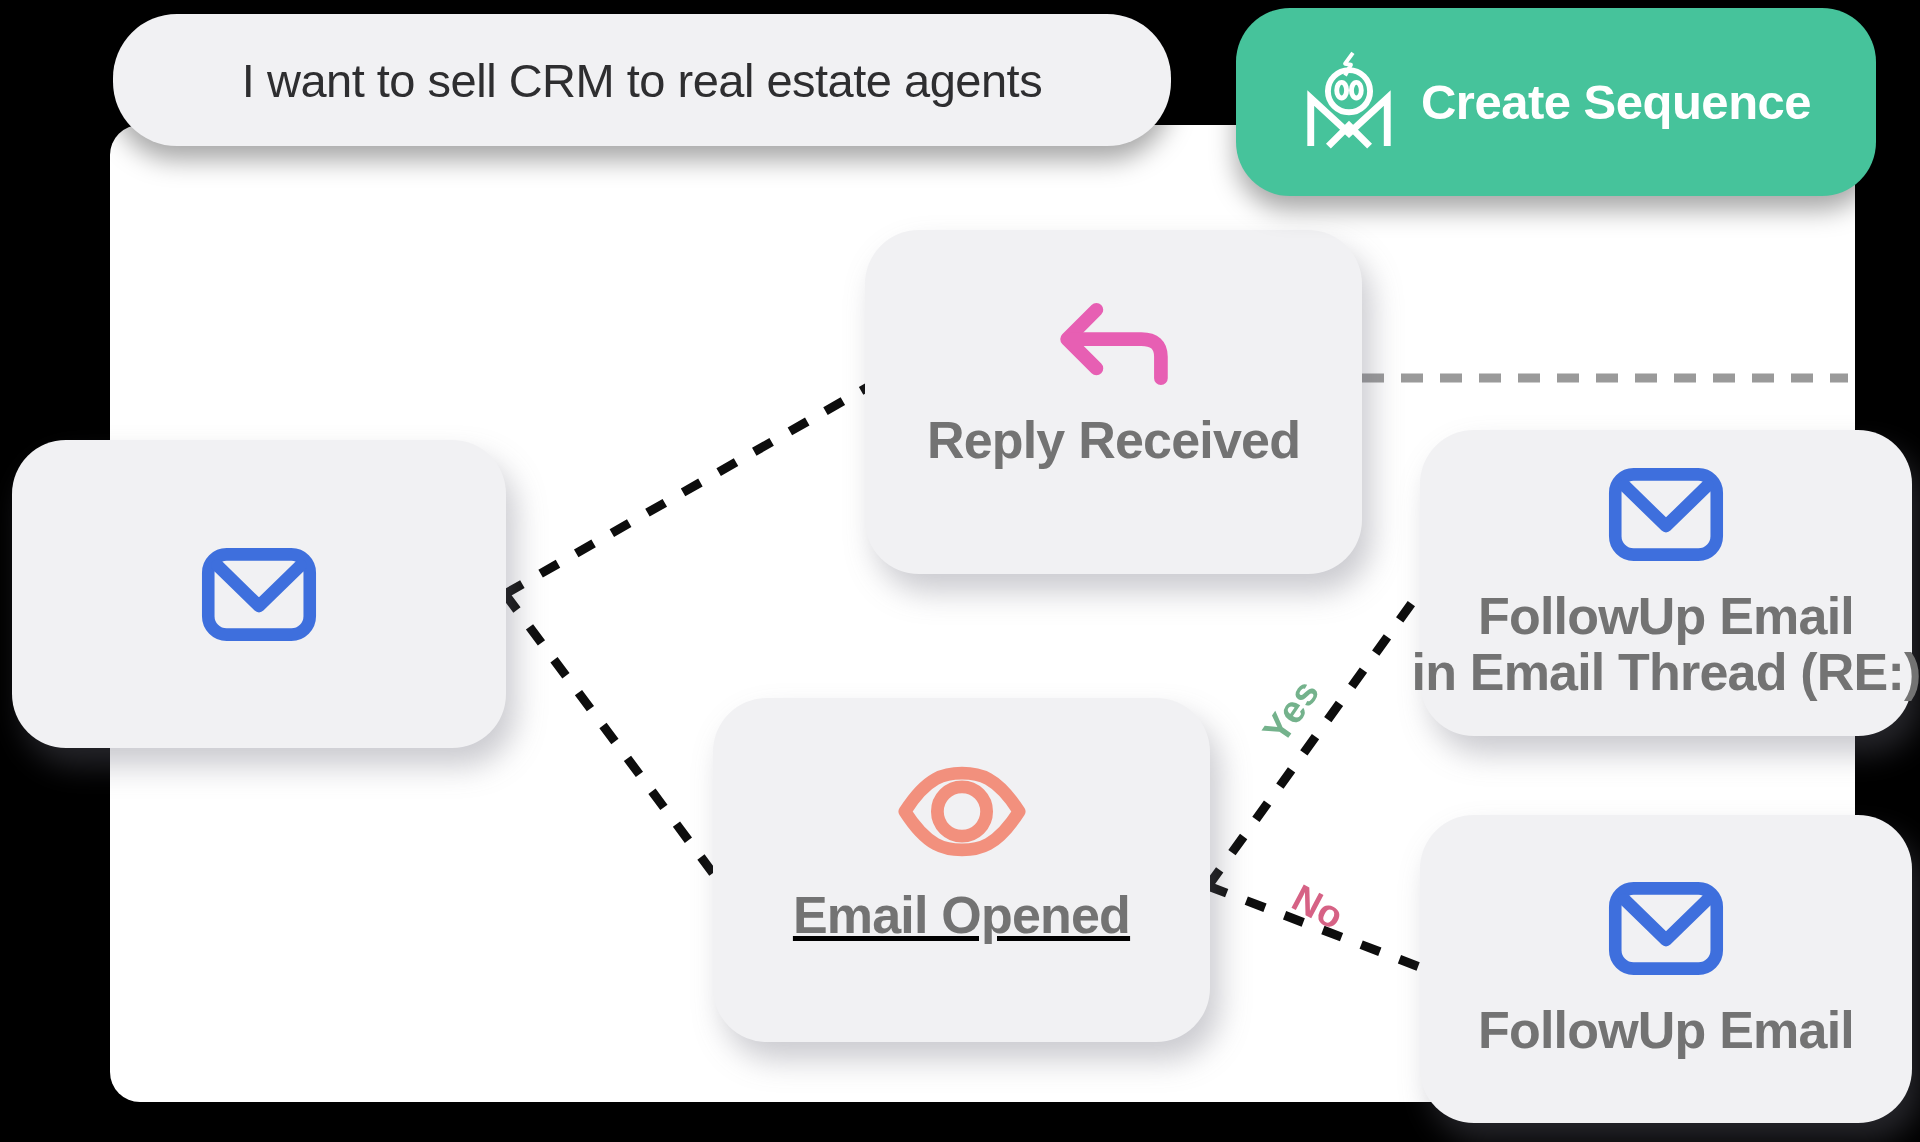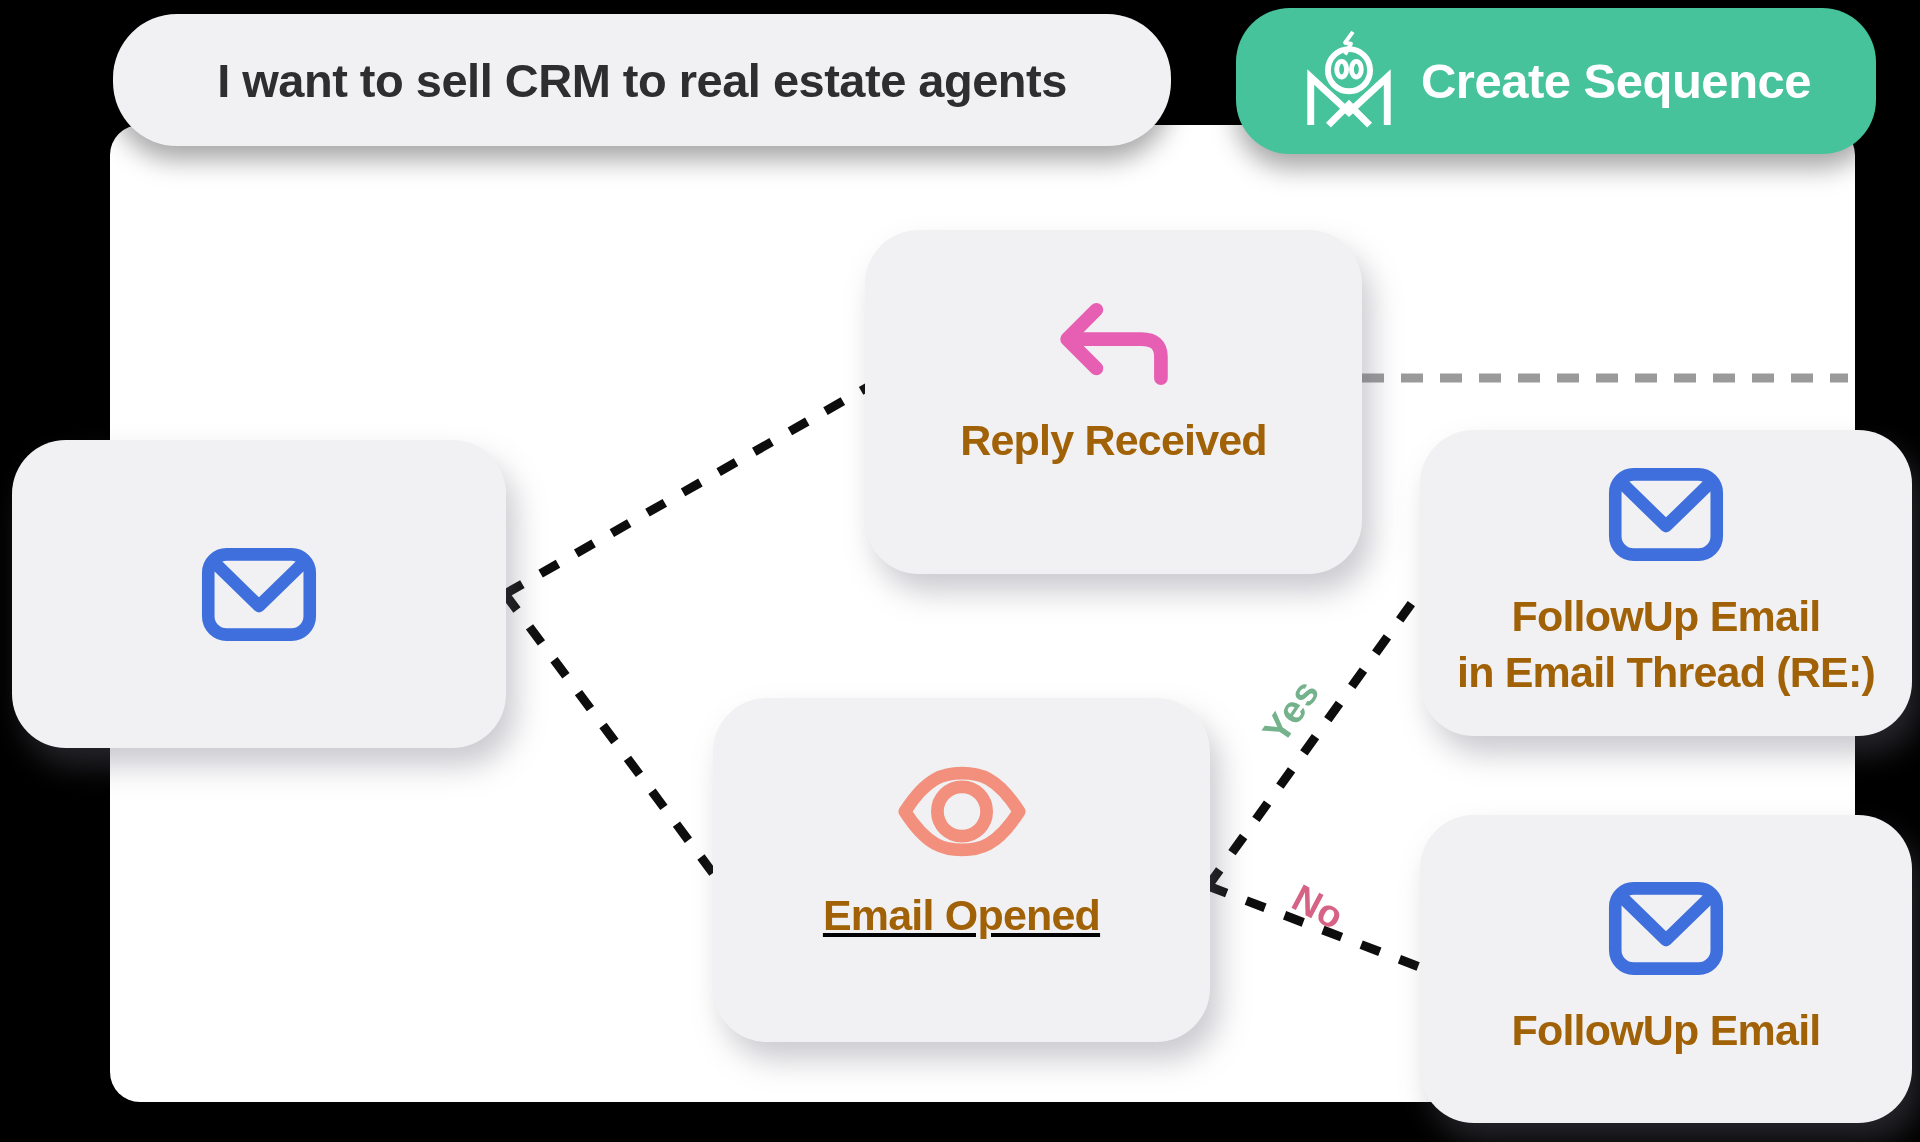--- a/index.html
+++ b/index.html
@@ -8,45 +8,45 @@
     background:#000; font-family:"Liberation Sans", sans-serif;
   }
   .canvas {
     position:absolute; left:110px; top:125px; width:1745px; height:977px;
     background:#ffffff; border-radius:30px;
   }
   .prompt-pill {
     position:absolute; left:113px; top:14px; width:1058px; height:132px;
     background:#f1f1f3; border-radius:64px; z-index:3;
     display:flex; align-items:center; justify-content:center;
-    font-size:47px; font-weight:700; color:#2e2e30; letter-spacing:-0.5px;
+    font-size:47px; font-weight:400; color:#2e2e30; letter-spacing:-0.5px;
     box-shadow:0 14px 26px rgba(0,0,0,.35);
   }
   .create-btn {
-    position:absolute; left:1236px; top:8px; width:640px; height:146px;
+    position:absolute; left:1236px; top:8px; width:640px; height:188px;
     background:#46c39b; border:none; border-radius:54px; z-index:3;
     display:flex; align-items:center; justify-content:center; gap:24px;
     font-family:inherit; font-size:49px; font-weight:700; color:#ffffff;
     letter-spacing:-0.5px; cursor:pointer;
     box-shadow:0 14px 26px rgba(0,0,0,.35);
   }
   .create-btn .logo { display:flex; margin-top:-4px; }
   .edges { position:absolute; left:0; top:0; z-index:1; pointer-events:none; }
   .dash-black { stroke:#0d0d0d; stroke-width:9; stroke-dasharray:20 21; fill:none; }
   .dash-gray  { stroke:#9a9a9a; stroke-width:9; stroke-dasharray:22 17; fill:none; }
   .node {
     position:absolute; background:#f1f1f3; border-radius:54px; z-index:2;
     display:flex; flex-direction:column; align-items:center; justify-content:center;
     gap:26px; box-shadow:10px 18px 30px rgba(105,105,120,.35);
   }
   .node--single { padding-bottom:36px; }
   .node .icon { display:flex; }
   .node .label {
     display:flex; flex-direction:column; text-align:center;
-    font-size:43px; font-weight:700; color:#a16207;
+    font-size:52px; font-weight:700; color:#737373;
     line-height:56px; letter-spacing:-0.8px; white-space:nowrap;
   }
   .edge-label {
     position:absolute; z-index:2; font-size:38px; font-weight:700;
     letter-spacing:0.5px; pointer-events:none;
   }
   .edge-label--yes { left:1258px; top:690px; transform:rotate(-55deg); }
   .edge-label--no  { left:1292px; top:886px; transform:rotate(28deg); }
 </style>
 </head>

